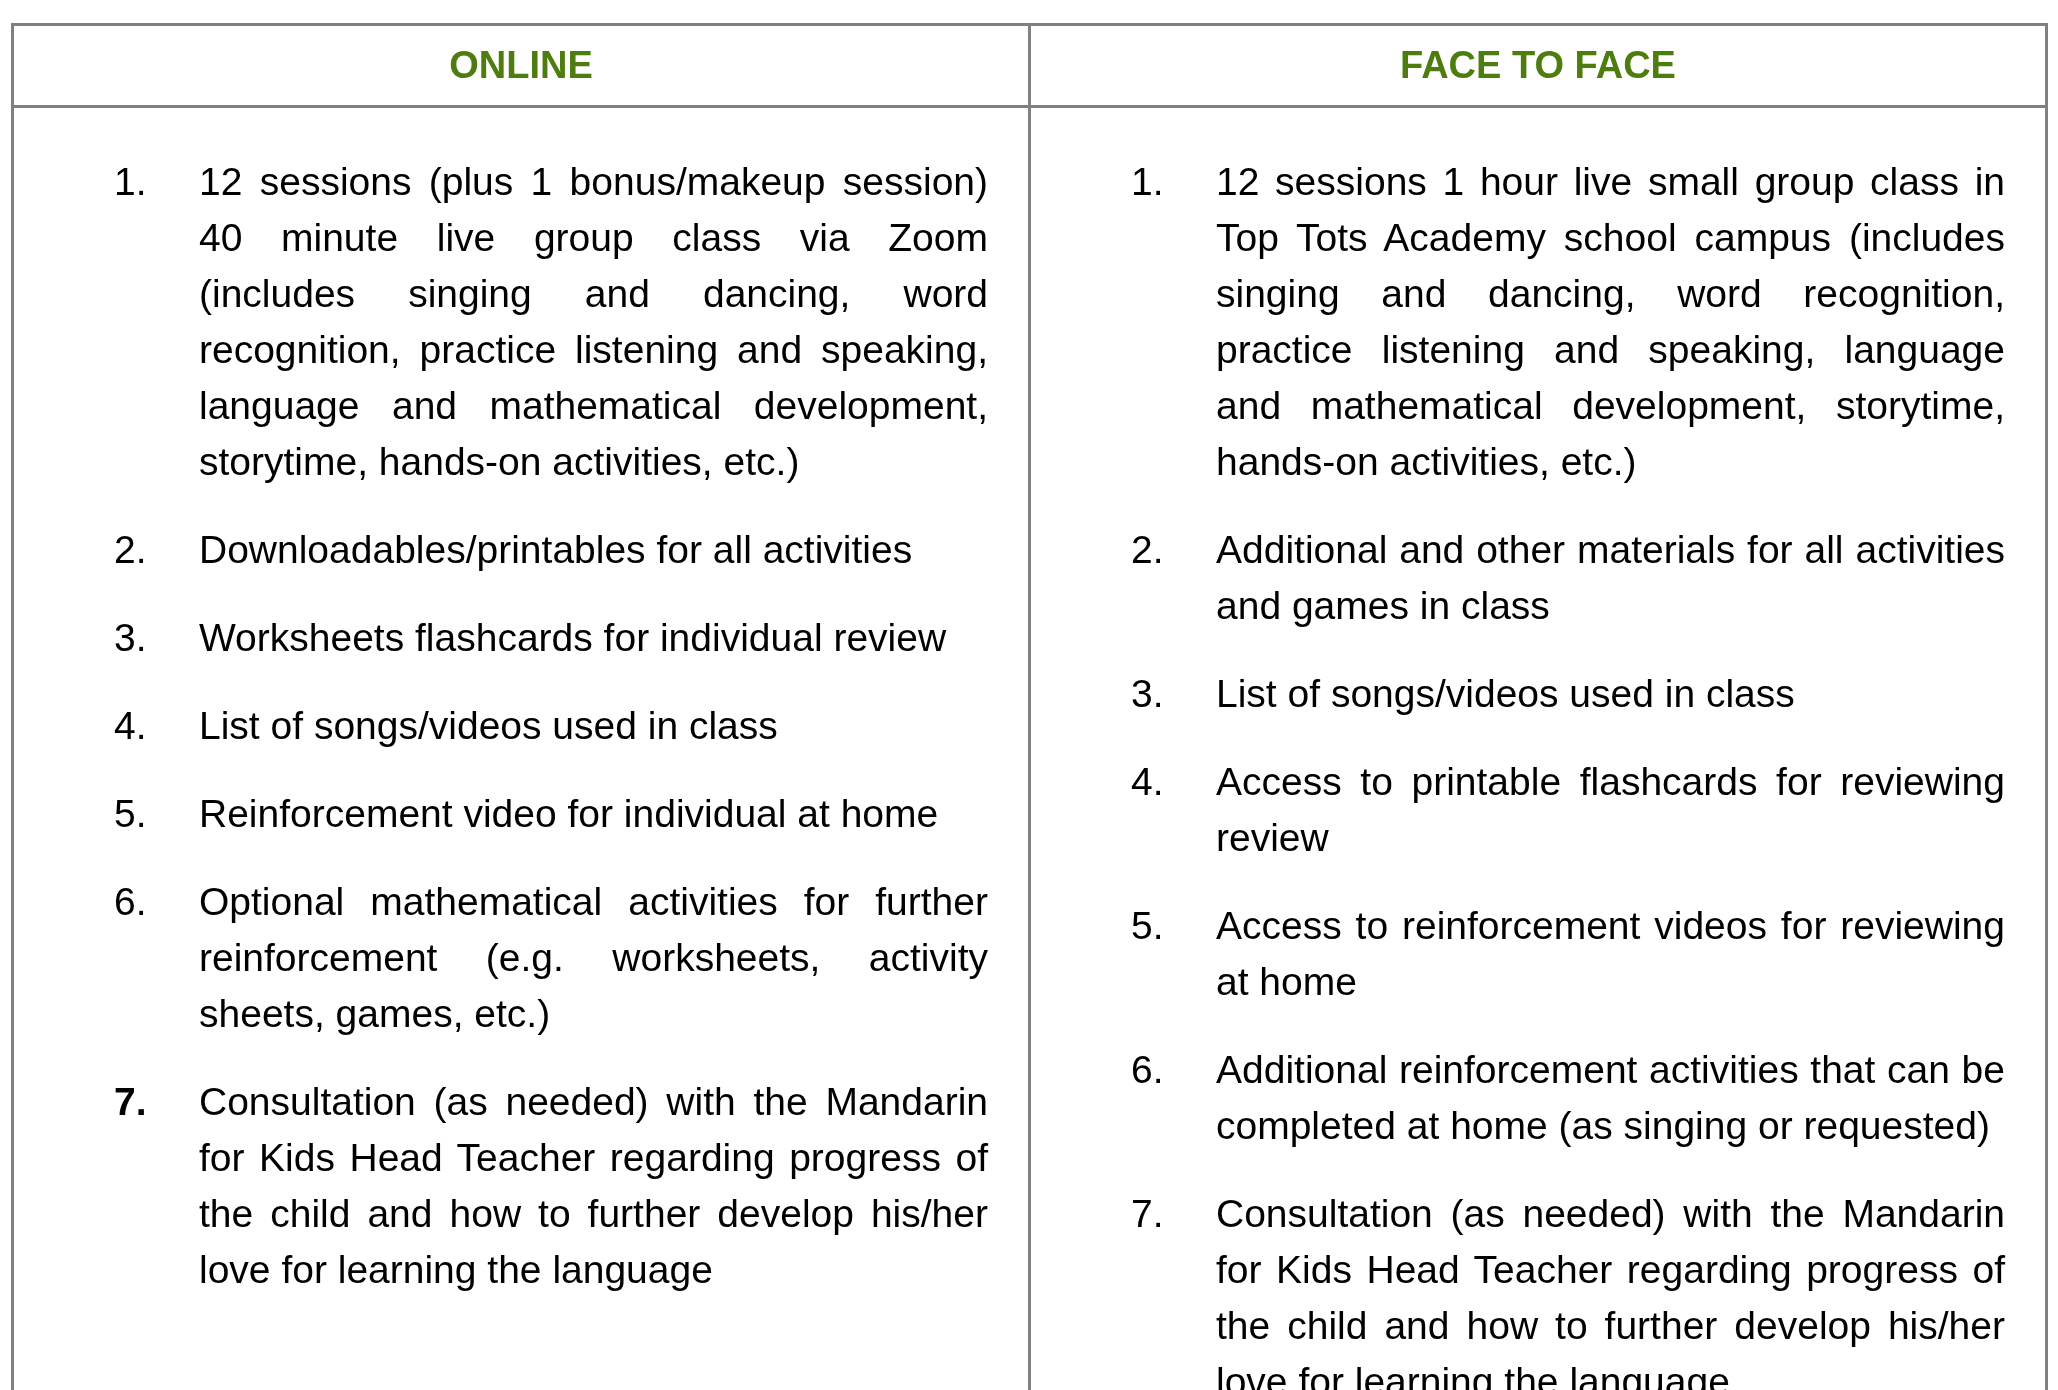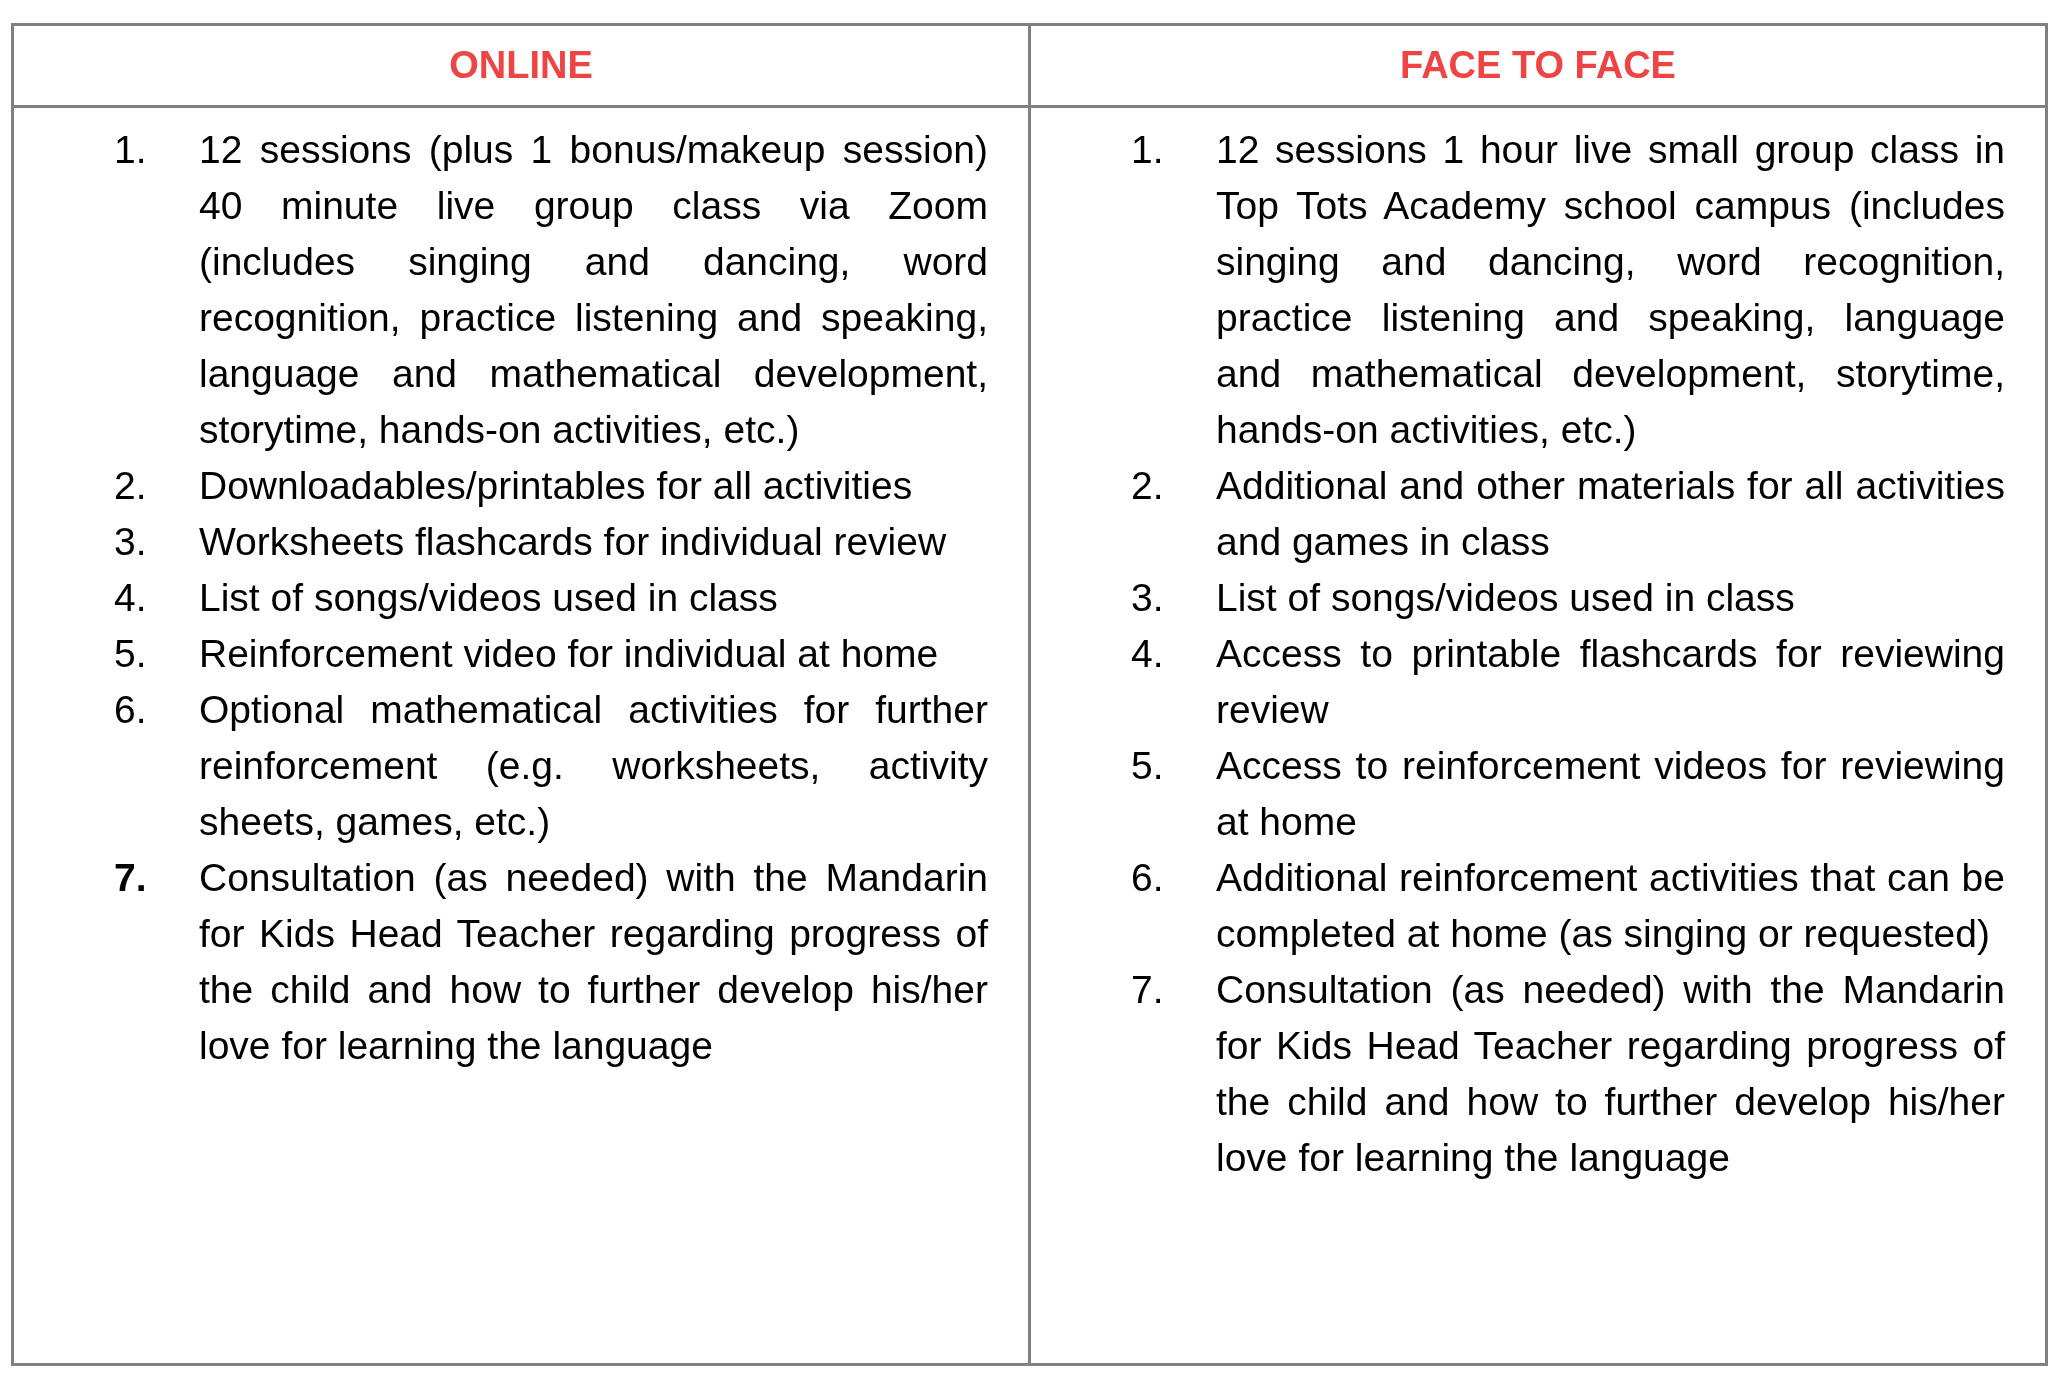--- a/index.html
+++ b/index.html
@@ -30,21 +30,21 @@
     border: 3px solid #808080;
     padding: 0;
     background: #ffffff;
   }
   th.hdr {
     height: 79px;
     font-size: 38px;
     font-weight: 700;
     text-align: center;
     vertical-align: middle;
-    color: #ef4444;
+    color: #4d7c0f;
   }
   td.body-cell {
     vertical-align: top;
     padding: 14px 40px 16px 0;
   }
   .item {
     position: relative;
     padding-left: 185px;
     font-size: 39px;
     line-height: 56px;
@@ -55,20 +55,21 @@
     left: 100px;
     top: 0;
     width: 85px;
     font-weight: 400;
   }
   .item .num[data-bold="true"] {
     font-weight: 700;
   }
   .item .txt {
     text-align: justify;
+    margin-top: 32px;
   }
 </style>
 </head>
 <body>
 
 <div class="page">
   <table class="compare">
     <thead>
       <tr>
         <th class="hdr">ONLINE</th>

